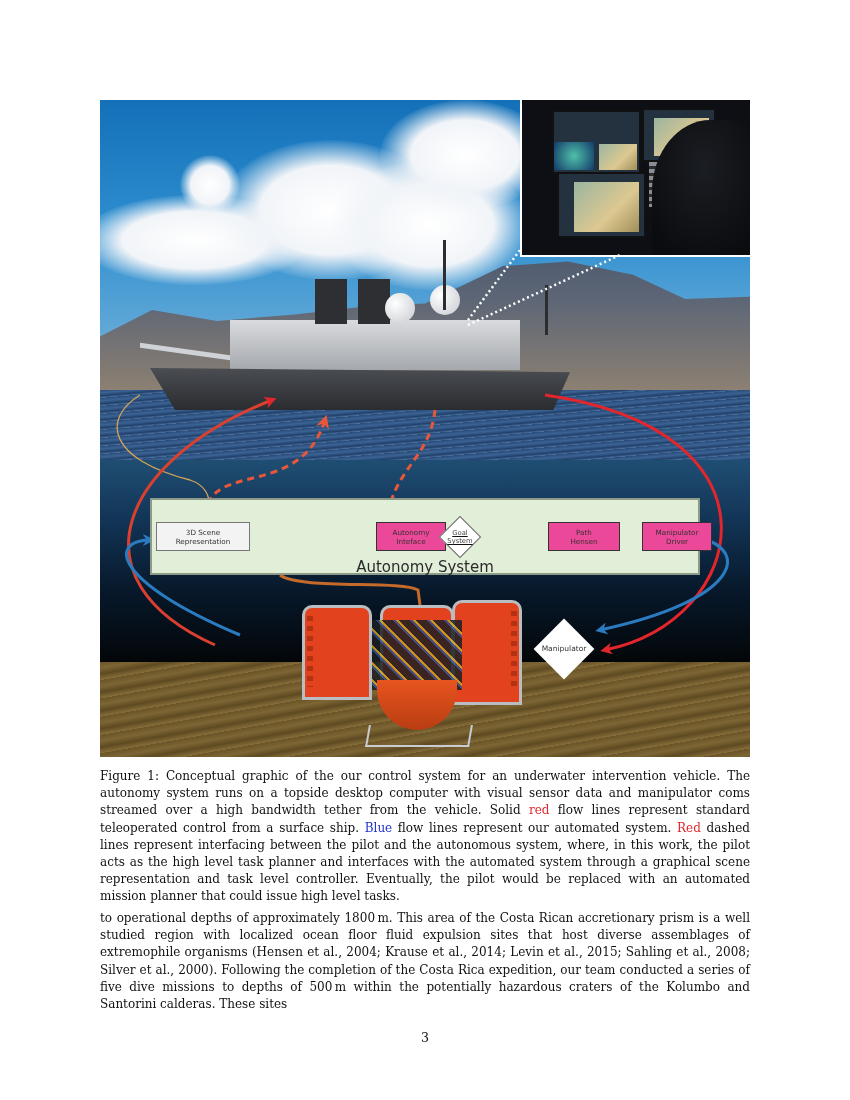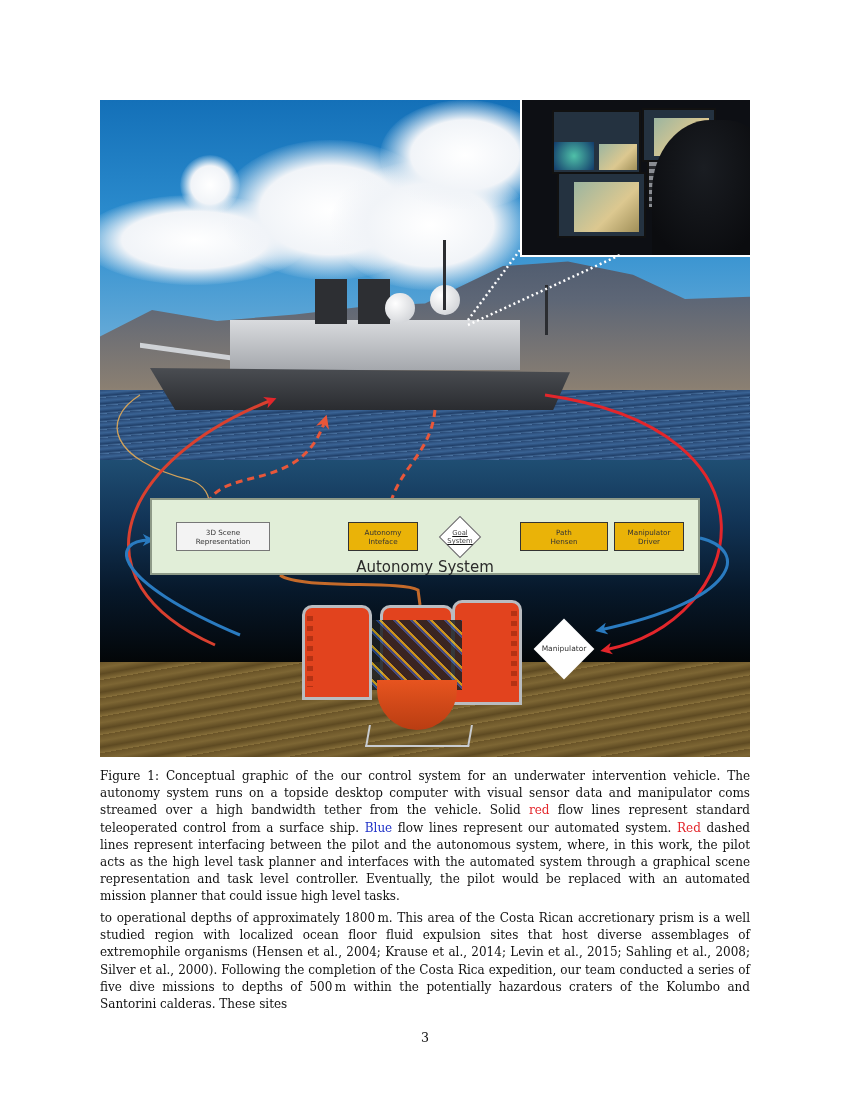--- a/index.html
+++ b/index.html
@@ -20,22 +20,22 @@
     .superstructure { position: absolute; left: 90px; bottom: 40px; width: 290px; height: 50px; background: linear-gradient(180deg,#d9dbde,#a5a8ad); }
     .funnel { position: absolute; bottom: 86px; width: 32px; height: 45px; background: #2d2f33; }
     .dome { position: absolute; width: 30px; height: 30px; border-radius: 50%; background: radial-gradient(circle at 35% 35%, #ffffff, #c6c9ce); }
     .mast { position: absolute; width: 3px; background: #2b2d31; }
     .crane { position: absolute; left: 0; bottom: 30px; width: 90px; height: 26px; border-top: 5px solid #cfd2d6; transform: skewY(8deg); }
     .inset { position: absolute; left: 420px; top: 0; width: 230px; height: 155px; background: #0d0f14; border-left: 2px solid #fff; border-bottom: 2px solid #fff; overflow: hidden; }
     .monitor { position: absolute; background: #243240; border: 2px solid #111; }
     .screen-glow { position: absolute; background: linear-gradient(135deg, #9bb5a0, #dcc890 60%, #a08f58); }
     .pilot { position: absolute; right: -30px; top: 20px; width: 130px; height: 160px; background: radial-gradient(ellipse at 40% 30%, #1a1d22 0%, #0b0c0f 60%); border-radius: 45% 45% 0 0; }
     .autonomy-box { position: absolute; left: 50px; top: 398px; width: 550px; height: 77px; background: #e1eed8; border: 2px solid #8e9a88; box-sizing: border-box; }
-    .node { position: absolute; top: 22px; height: 29px; background: #eab308; border: 1.5px solid #333; box-sizing: border-box;
-            font-family: "DejaVu Sans", "Liberation Sans", sans-serif; font-size: 7.2px; line-height: 9px; color: #333; display: flex; align-items: center; justify-content: center; text-align: center; }
+    .node { position: absolute; top: 22px; height: 29px; background: #ec4899; border: 1.5px solid #333; box-sizing: border-box;
+            font-family: "DejaVu Sans", "Liberation Sans", sans-serif; font-size: 7.2px; line-height: 9px; color: #333; display: flex; align-items: center; justify-content: center; text-align: center; margin-left: 28px; }
     .node.gray { background: #f3f3f3; border-color: #777; }
     .diamond { position: absolute; width: 40px; height: 40px; display: flex; align-items: center; justify-content: center; text-decoration: underline; }
     .diamond::before { content: ""; position: absolute; left: 50%; top: 50%; width: 28px; height: 28px; background: #fff; border: 1.2px solid #666; transform: translate(-50%,-50%) rotate(45deg); }
     .diamond span { position: relative; font-family: "DejaVu Sans", "Liberation Sans", sans-serif; font-size: 6.8px; line-height: 8.5px; color: #444; text-align: center; }
     .box-title { position: absolute; left: 0; width: 100%; top: 58px; text-align: center; font-family: "DejaVu Sans", "Liberation Sans", sans-serif; font-size: 15px; color: #2b2b2b; }
     .ext-diamond { position: absolute; width: 62px; height: 62px; display: flex; align-items: center; justify-content: center; }
     .ext-diamond::before { content: ""; position: absolute; left: 50%; top: 50%; width: 43px; height: 43px; background: #fff; transform: translate(-50%,-50%) rotate(45deg); }
     .ext-diamond span { position: relative; font-family: "DejaVu Sans", "Liberation Sans", sans-serif; font-size: 7.5px; line-height: 10px; color: #333; text-align: center; }
     .vehicle { position: absolute; left: 202px; top: 500px; width: 220px; height: 150px; }
     .panel { position: absolute; background: #e2431e; border: 3px solid #b9bcc0; box-sizing: border-box; border-radius: 10px 10px 0 0; }
@@ -122,30 +122,30 @@
     <path d="M105,415 C110,360 200,400 225,320" stroke="#e8573a" stroke-width="3" stroke-dasharray="7 5" fill="none" marker-end="url(#arrDash)"></path>
     <path d="M335,310 C330,360 290,370 287,425" stroke="#e8573a" stroke-width="3" stroke-dasharray="7 5" fill="none" marker-end="url(#arrDash)"></path>
 
     <path d="M140,437 L240,437" stroke="#2a7bc0" stroke-width="2" fill="none" marker-end="url(#arrBlue)"></path>
     <path d="M317,437 L332,437" stroke="#2a7bc0" stroke-width="2.5" fill="none" marker-end="url(#arrBlue)"></path>
     <path d="M387,437 L412,437" stroke="#2a7bc0" stroke-width="2.5" fill="none" marker-end="url(#arrBlue)"></path>
     <path d="M500,437 L514,437" stroke="#2a7bc0" stroke-width="2.5" fill="none" marker-end="url(#arrBlue)"></path>
   </svg>
 
   <div class="autonomy-box">
-    <div class="node gray" style="left:0px;width:94px;margin-left:24px;">
+    <div class="node gray" style="left:0px;width:94px;margin-left:4px;">
       <span><span>3D Scene</span><br><span>Representation</span></span>
     </div>
     <div class="node" style="left:196px;width:70px;">
       <span><span>Autonomy</span><br><span>Inteface</span></span>
     </div>
     <div class="diamond" style="left:288px;top:17px;">
       <span><span>Goal</span><br><span>System</span></span>
     </div>
-    <div class="node" style="left:368px;width:88px;">
+    <div class="node" style="left:368px;width:72px;">
       <span><span>Path</span><br><span>Hensen</span></span>
     </div>
     <div class="node" style="left:462px;width:70px;">
       <span><span>Manipulator</span><br><span>Driver</span></span>
     </div>
     <div class="box-title">Autonomy System</div>
   </div>
 
   <div class="vehicle">
     <div class="panel" style="left:0;top:5px;width:70px;height:95px;">

